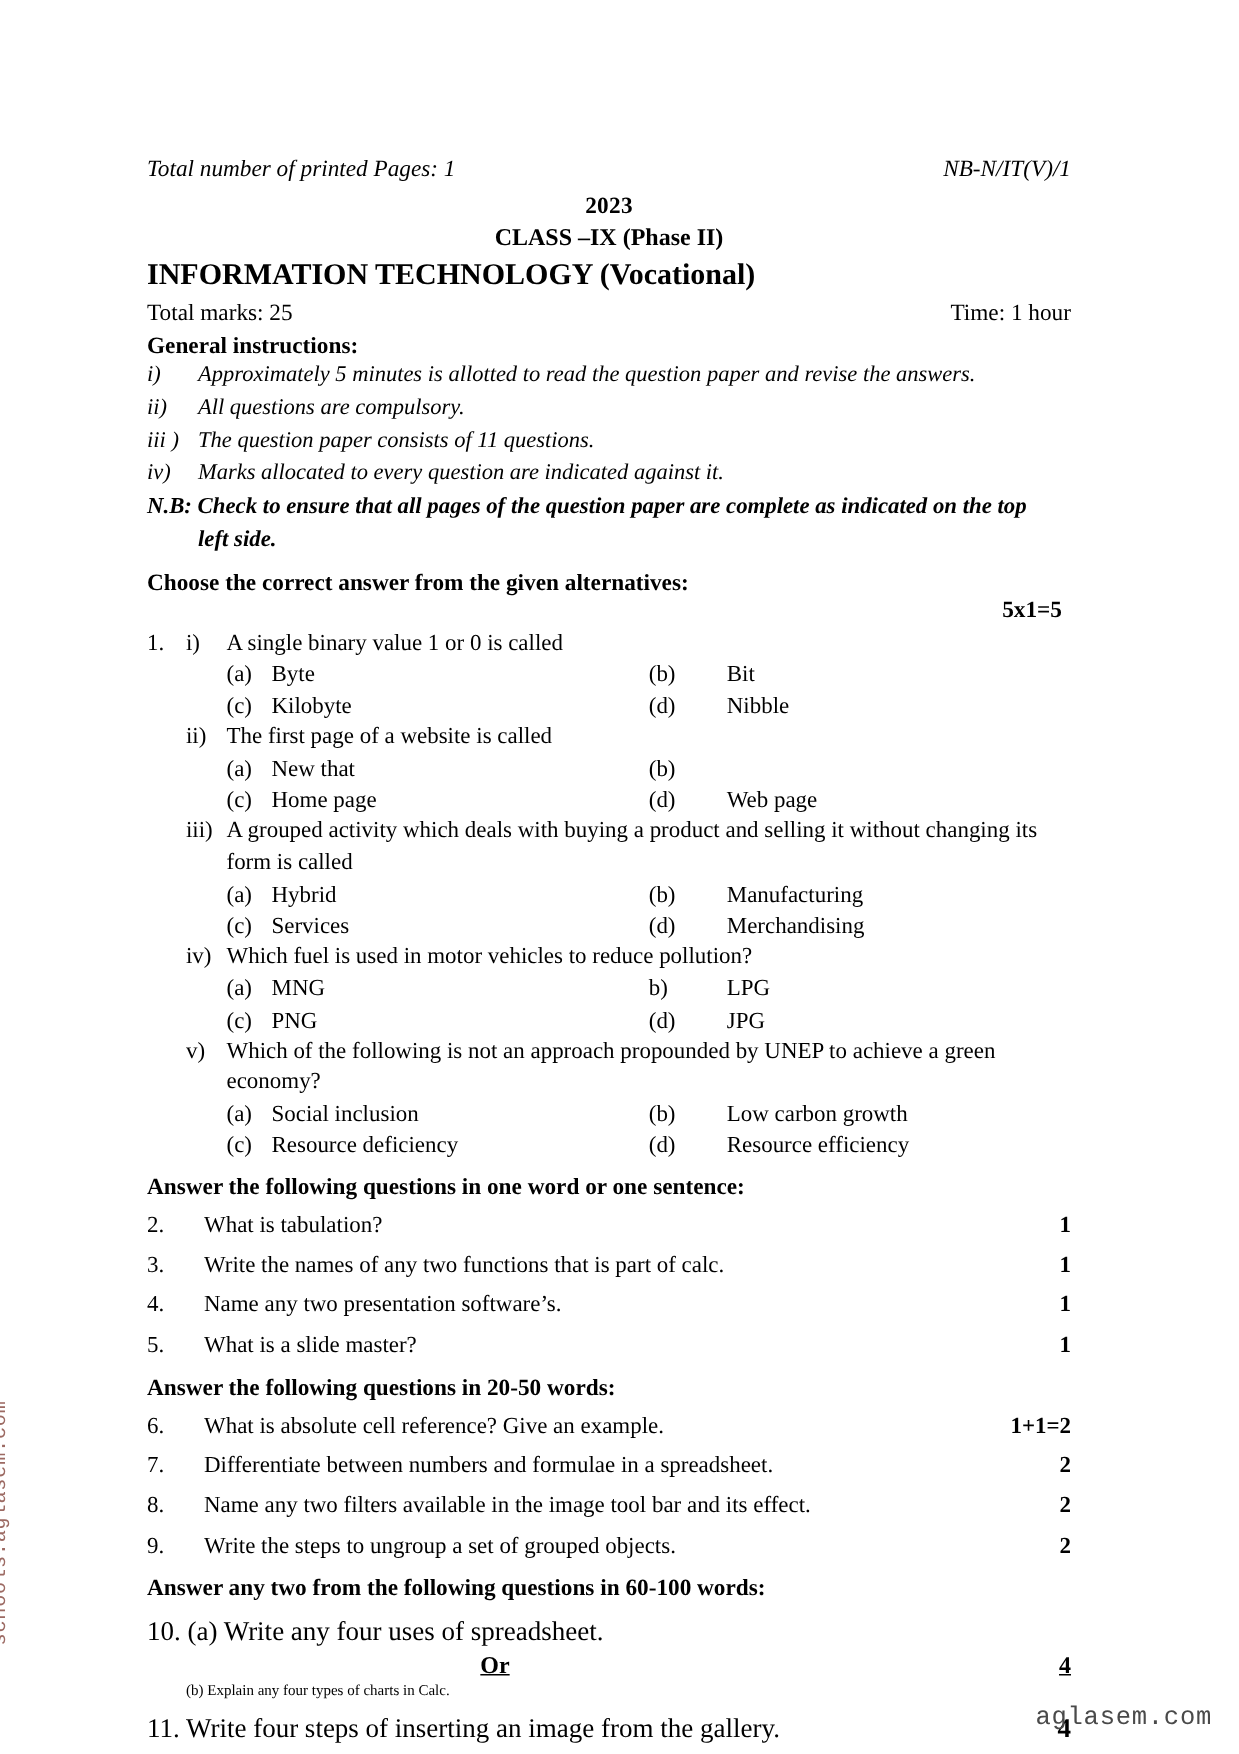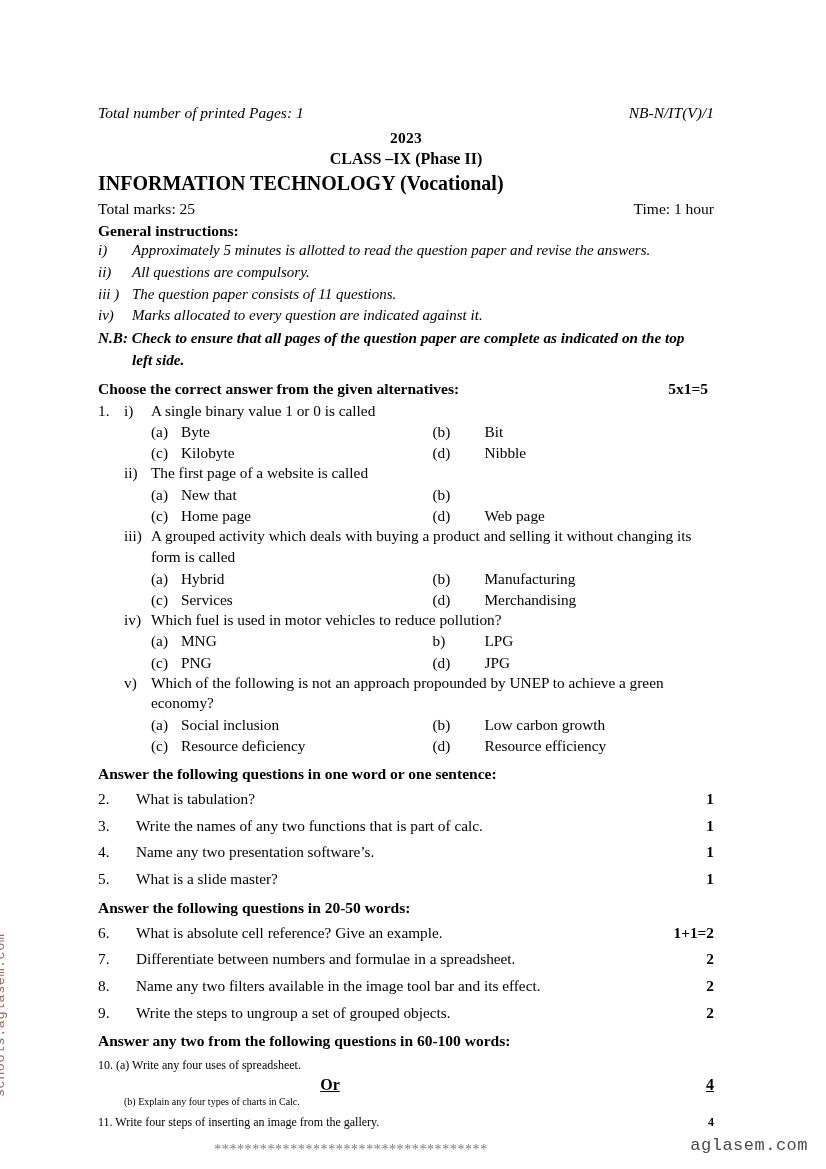--- a/index.html
+++ b/index.html
@@ -88,20 +88,21 @@
   }
   .nb-indent { padding-left: 34px; }
 
   
   .sec-head {
     display: flex;
     font-weight: bold;
     font-size: 15.5px;
     margin-top: 9px;
     margin-bottom: 3px;
+    flex-direction: column;
   }
   .sec-marks {
     margin-left: auto;
     font-weight: bold;
     padding-right: 6px;
   }
 
   
   .q1-wrap { margin-top: 1px; }
   .q-main {
@@ -150,21 +151,21 @@
   .nq-mark {
     flex: 0 0 56px;
     text-align: right;
     font-weight: bold;
   }
   .nq.tight { margin-top: 6px; }
 
   
   .lq {
     display: flex;
-    font-size: 12px;
+    font-size: 18px;
     line-height: 1.35;
     margin-top: 7px;
   }
   .lq-text { flex: 1 1 auto; }
   .lq-mark {
     flex: 0 0 56px;
     text-align: right;
     font-weight: bold;
   }
   .or-row {

